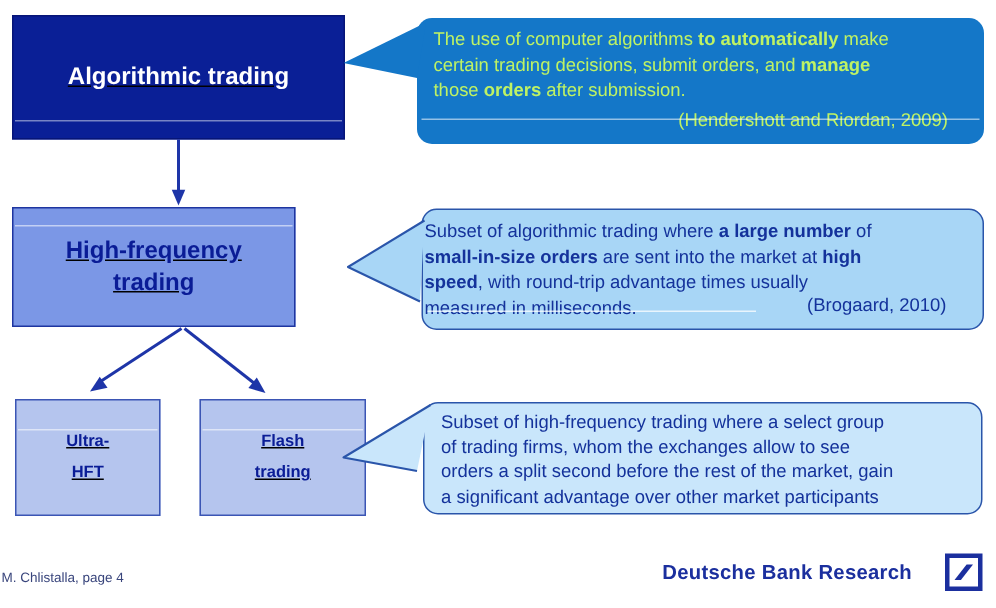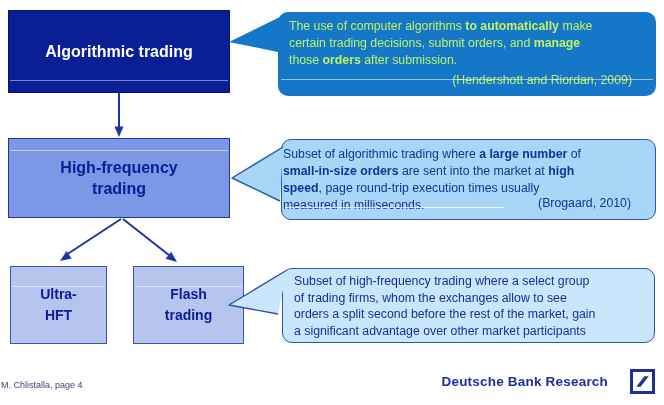--- a/index.html
+++ b/index.html
@@ -3,36 +3,36 @@
 <meta charset="utf-8">
 <style>
   html,body{margin:0;padding:0;}
   body{
     width:664px;height:405px;position:relative;overflow:hidden;
     background:#ffffff;
     font-family:"Liberation Sans", sans-serif;
   }
   .node{
     position:absolute;display:flex;align-items:center;justify-content:center;
-    box-sizing:border-box;text-align:center;
+    box-sizing:border-box;text-align:center;text-decoration:underline;
   }
   .node-label{white-space:pre-line;font-weight:bold;}
   .shine{position:absolute;left:1px;right:1px;height:1px;background:rgba(255,255,255,0.55);}
 
   #node-algo{left:8px;top:10px;width:222px;height:83px;background:var(--navy_box);border:1px solid var(--navy_box_border);}
   #node-algo .node-label{color:#ffffff;font-size:16px;line-height:21px;}
   #node-algo .shine{top:69px;background:rgba(255,255,255,0.45);}
 
-  #node-hft{left:8px;top:138px;width:222px;height:80px;background:var(--periwinkle);border:1.5px solid var(--periwinkle_border);}
+  #node-hft{left:8px;top:138px;width:189px;height:80px;background:var(--periwinkle);border:1.5px solid var(--periwinkle_border);}
   #node-hft .node-label{color:var(--node_text);font-size:16px;line-height:21px;}
   #node-hft .shine{top:11px;}
 
   #node-ultra{left:10px;top:266px;width:97px;height:78px;background:var(--light_periwinkle);border:1.5px solid var(--light_periwinkle_border);}
   #node-flash{left:133px;top:266px;width:111px;height:78px;background:var(--light_periwinkle);border:1.5px solid var(--light_periwinkle_border);}
-  #node-ultra .node-label,#node-flash .node-label{color:var(--node_text);font-size:14px;line-height:21px;}
+  #node-ultra .node-label,#node-flash .node-label{color:var(--node_text);font-size:11px;line-height:21px;}
   #node-ultra .shine,#node-flash .shine{top:19px;}
 
   .callout{
     position:absolute;box-sizing:border-box;border-radius:10px;
     font-size:12.3px;z-index:1;
   }
   .callout-text{white-space:pre;}
   .attribution{position:absolute;right:24px;bottom:7px;}
 
   #callout-algo{left:278px;top:12px;width:378px;height:84px;background:var(--callout_blue);
@@ -91,21 +91,21 @@
     <div class="callout-text"><span>The use of computer algorithms </span><b>to automatically</b><span> make
 certain trading decisions, submit orders, and </span><b>manage</b><span>
 those </span><b>orders</b><span> after submission.</span></div>
     <div class="attribution">(Hendershott and Riordan, 2009)</div>
     <div class="inner-line"></div>
   </div>
 
   <div class="callout" id="callout-hft">
     <div class="callout-text"><span>Subset of algorithmic trading where </span><b>a large number</b><span> of
 </span><b>small-in-size orders</b><span> are sent into the market at </span><b>high
-speed</b><span>, page round-trip execution times usually
+speed</b><span>, with round-trip advantage times usually
 measured in milliseconds.</span></div>
     <div class="attribution">(Brogaard, 2010)</div>
     <div class="inner-line"></div>
   </div>
 
   <div class="callout" id="callout-flash">
     <div class="callout-text"><span>Subset of high-frequency trading where a select group
 of trading firms, whom the exchanges allow to see
 orders a split second before the rest of the market, gain
 a significant advantage over other market participants</span></div>

